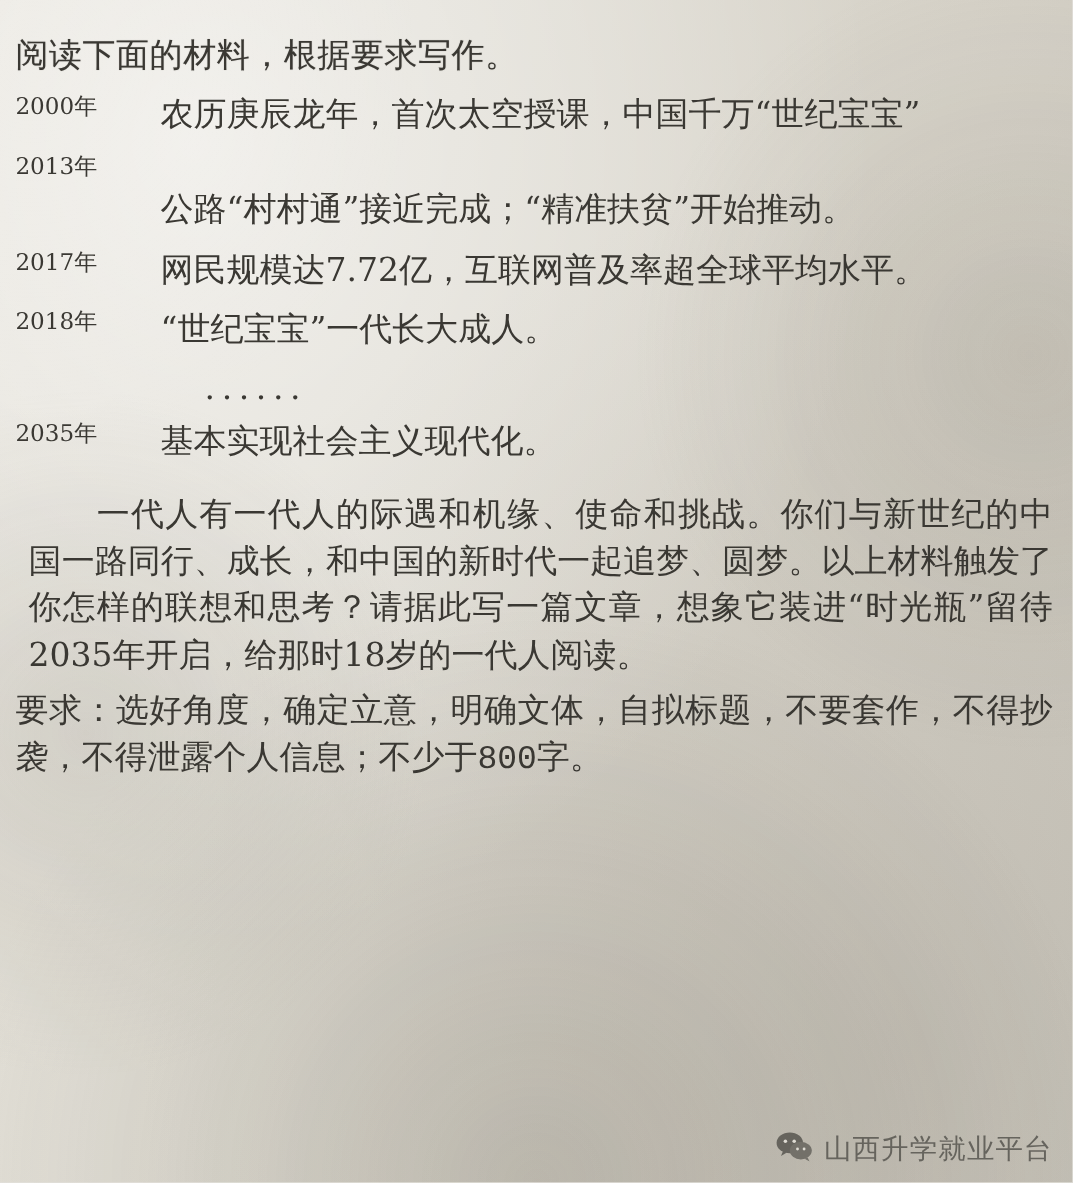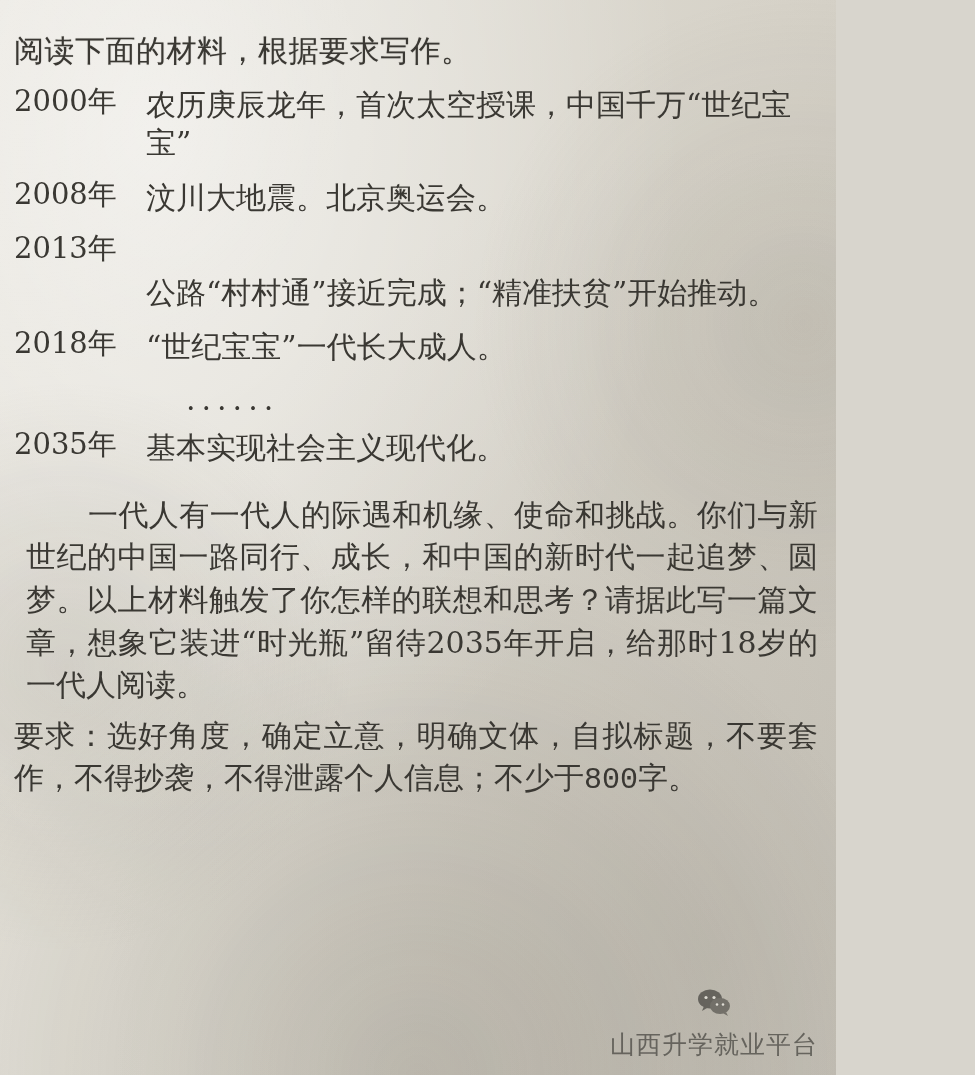--- a/index.html
+++ b/index.html
@@ -10,21 +10,21 @@
     width: 975px;
     height: 1075px;
     overflow: hidden;
     font-family: "DejaVu Serif", "Liberation Serif", serif;
     background: #d8d5cd;
   }
 
   
   #page {
     position: relative;
-    width: 836px;
+    width: 975px;
     height: 1075px;
     background:
       radial-gradient(ellipse at 18% 12%, rgba(255,255,255,0.55) 0%, rgba(255,255,255,0) 55%),
       radial-gradient(ellipse at 85% 88%, rgba(160,155,145,0.30) 0%, rgba(160,155,145,0) 60%),
       linear-gradient(105deg, #e6e3db 0%, #dedbd2 35%, #d6d2c8 70%, #cdc9bf 100%);
   }
   
   #page::before {
     content: "";
     position: absolute;
@@ -63,21 +63,21 @@
   }
 
   
   .row {
     display: flex;
     align-items: flex-start;
     margin-bottom: 16px;
   }
   .row .year {
     flex: 0 0 132px;
-    font-size: 29px;
+    font-size: 21px;
     line-height: 1.05;
     white-space: pre;
     color: #3a3833;
   }
   .row .body {
     flex: 1 1 auto;
     font-size: 30px;
     line-height: 1.28;
     white-space: pre-wrap;
     color: #3a3833;
@@ -116,28 +116,27 @@
     font-family: Liberation Mono, monospace;
   }
 
   
   #watermark {
     position: absolute;
     right: 18px;
     bottom: 14px;
     z-index: 3;
     display: flex;
-    align-items: center;
+    align-items: flex-start;
     gap: 10px;
     color: #5f5d57;
     font-family: "Liberation Sans", sans-serif;
     font-size: 25px;
     letter-spacing: 1px;
     opacity: .92;
-    flex-direction: column;
   }
   #watermark .wechat {
     width: 34px;
     height: 30px;
     display: inline-block;
     position: relative;
   }
   #watermark .wechat svg { display: block; }
 </style>
 </head>
@@ -147,33 +146,33 @@
 
   <div class="doc">
 
     <div class="intro line">阅读下面的材料，根据要求写作。</div>
 
     <div class="row">
       <div class="year">2000年</div>
       <div class="body">农历庚辰龙年，首次太空授课，中国千万“世纪宝宝”</div>
     </div>
 
-    <div class="row">
-      <div class="year">2008年</div>
-      <div class="body">汶川大地震。北京奥运会。</div>
-    </div>
 
     <div class="row tight">
       <div class="year">2013年</div>
     </div>
     <div class="row cont">
       <div class="year">&nbsp;</div>
       <div class="body">公路“村村通”接近完成；“精准扶贫”开始推动。</div>
     </div>
 
+    <div class="row">
+      <div class="year">2017年</div>
+      <div class="body">网民规模达7.72亿，互联网普及率超全球平均水平。</div>
+    </div>
 
     <div class="row">
       <div class="year">2018年</div>
       <div class="body">“世纪宝宝”一代长大成人。</div>
     </div>
 
     <div class="dots">......</div>
 
 
     <div class="row">

